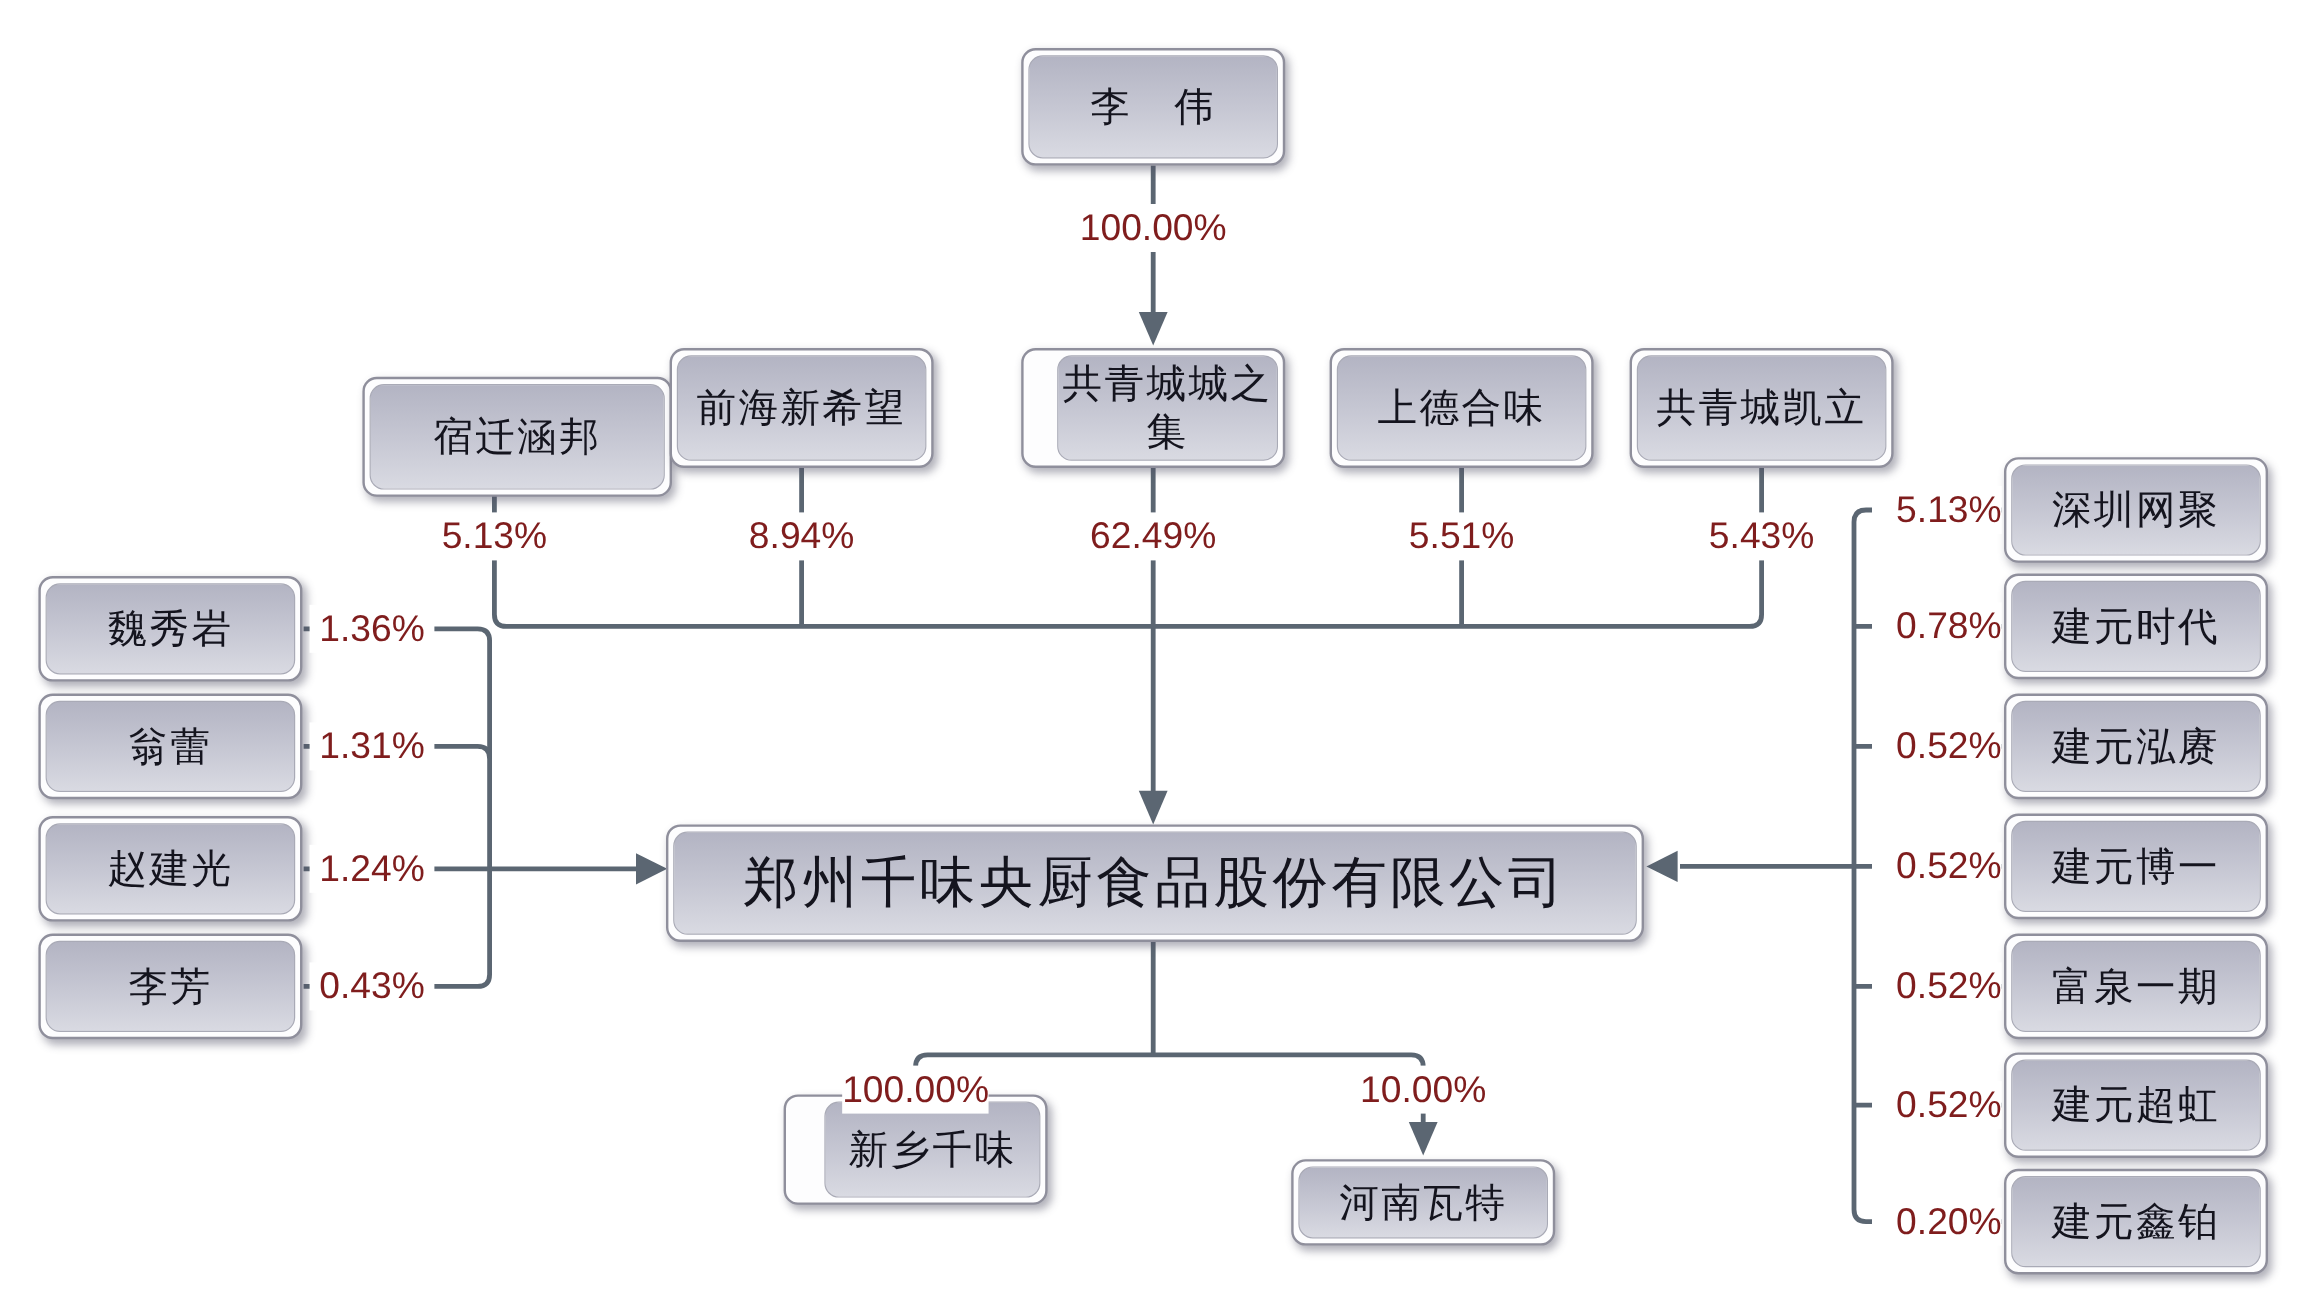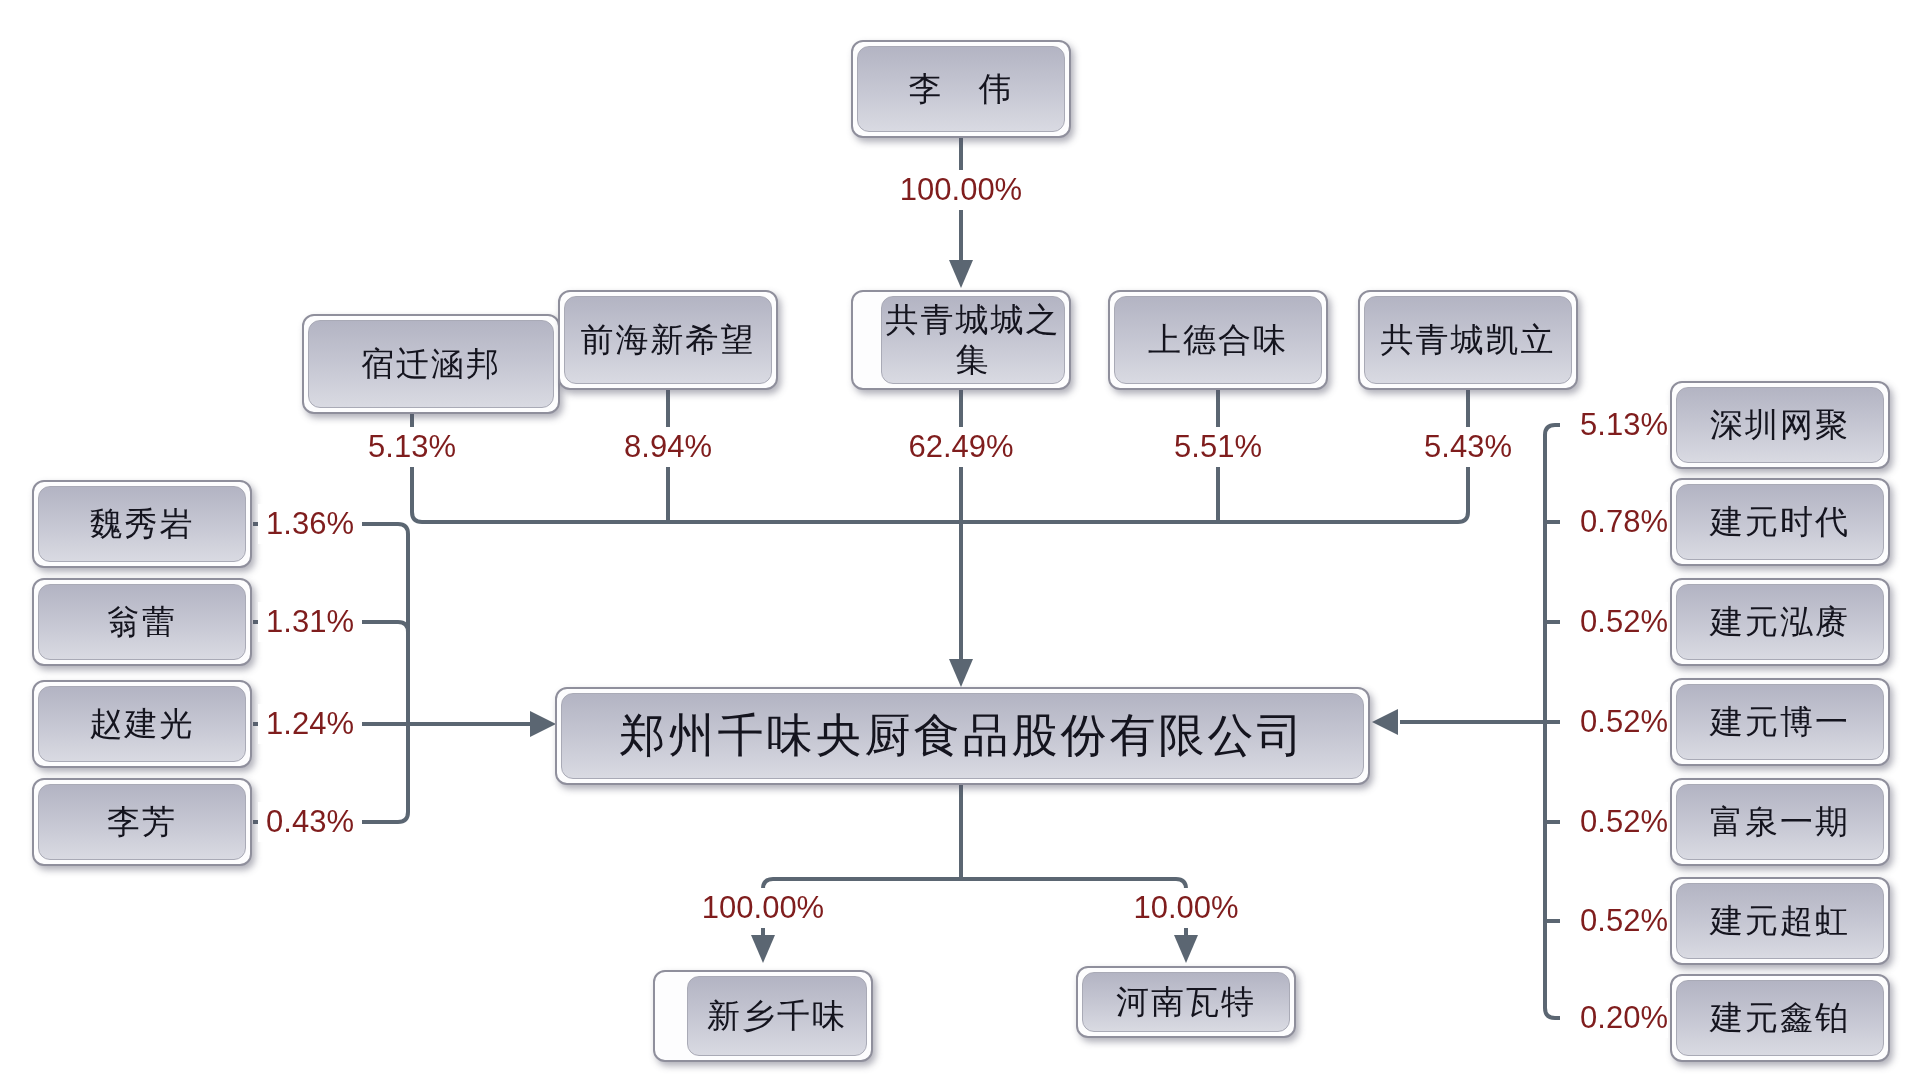--- a/index.html
+++ b/index.html
@@ -187,21 +187,21 @@
 
   <div class="node company" style="left:555px;top:687px;width:815px;height:98px;">
     <div class="node-inner">
       <span class="node-label">郑州千味央厨食品股份有限公司</span>
     </div>
   </div>
 
   <div class="pct centered" style="left:763px;top:888px;">100.00%</div>
   <div class="pct centered" style="left:1186px;top:888px;">10.00%</div>
 
-  <div class="node" style="left:653px;top:970px;width:220px;height:92px;padding-left:32px;">
+  <div class="node" style="left:653px;top:912px;width:220px;height:92px;padding-left:32px;">
     <div class="node-inner">
       <span class="node-label">新乡千味</span>
     </div>
   </div>
   <div class="node" style="left:1076px;top:966px;width:220px;height:72px;">
     <div class="node-inner">
       <span class="node-label">河南瓦特</span>
     </div>
   </div>
 

